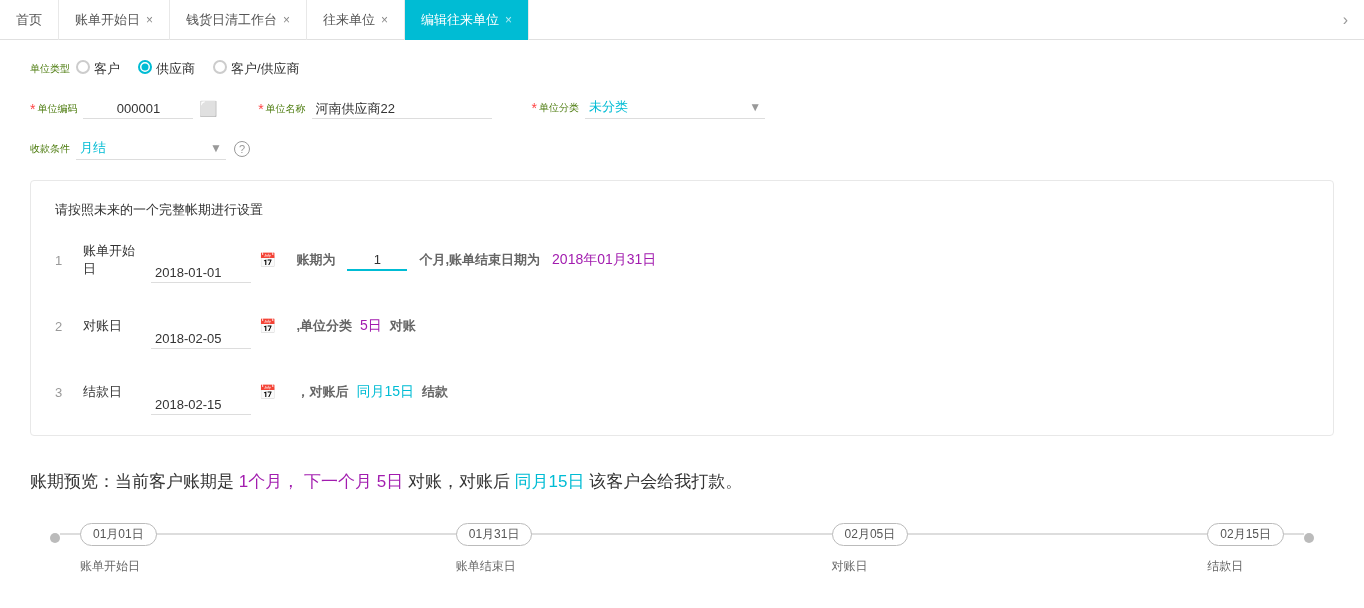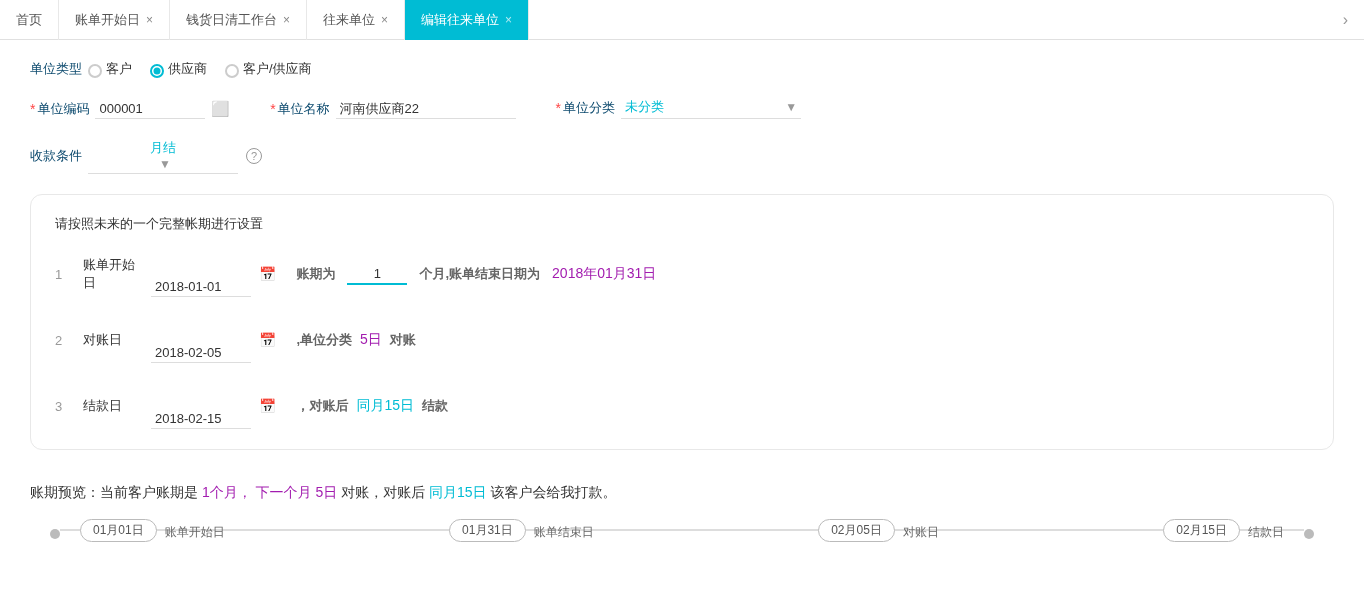--- a/index.html
+++ b/index.html
@@ -54,39 +54,39 @@
     }
 
     
     .form-row {
       display: flex;
       align-items: center;
       margin-bottom: 18px;
       gap: 0;
     }
     .form-label {
-      color: #0c4a6e;
-      font-size: 13px;
+      color: #4d7c0f;
+      font-size: 10px;
       white-space: nowrap;
       margin-right: 6px;
     }
     .required-star {
       color: #f44;
       margin-right: 2px;
     }
 
     
     .radio-group {
       display: flex;
       align-items: center;
       gap: 18px;
     }
     .radio-item {
       display: flex;
-      align-items: flex-end;
+      align-items: flex-start;
       gap: 4px;
       cursor: pointer;
       font-size: 13px;
     }
     .radio-circle {
       width: 14px;
       height: 14px;
       border-radius: 50%;
       border: 2px solid #ccc;
       display: inline-block;
@@ -161,21 +161,21 @@
       justify-content: center;
       font-size: 11px;
       color: #999;
       margin-left: 8px;
       cursor: pointer;
     }
 
     
     .period-box {
       border: 1px solid #e8e8e8;
-      border-radius: 12px;
+      border-radius: 4px;
       padding: 20px 24px;
       margin-bottom: 18px;
     }
     .period-title {
       font-size: 13px;
       color: #333;
       margin-bottom: 18px;
     }
     .period-row {
       display: flex;
@@ -226,43 +226,44 @@
       width: 60px;
       color: #333;
       text-align: center;
     }
 
     
     .preview-section {
       padding: 16px 0 0 0;
     }
     .preview-text {
-      font-size: 14px;
-      color: #333;
-      margin-bottom: 7px;
+      font-size: 17px;
+      color: #333;
+      margin-bottom: 20px;
     }
     .timeline-line {
       position: absolute;
       top: 20px;
       left: 30px;
       right: 30px;
       height: 2px;
       background: #ddd;
       z-index: 0;
     }
     .timeline-items {
       display: flex;
       width: 100%;
       justify-content: space-between;
       position: relative;
       z-index: 1;
     }
     .timeline-item {
       display: flex;
-      align-items: center;
+      flex-direction: column;
+      align-items: flex-start;
       gap: 8px;
     }
     .tl-badge {
       border: 1px solid #bbb;
       border-radius: 20px;
       padding: 2px 12px;
       font-size: 12px;
       color: #555;
       background: #fff;
       white-space: nowrap;
@@ -316,41 +317,41 @@
         <span class="radio-circle"></span>
         <span>客户/供应商</span>
       </label>
     </div>
   </div>
 
   <div class="form-row" style="margin-bottom:18px; align-items:flex-end;">
     <div class="field-group">
       <span class="required-star">*</span>
       <span class="form-label">单位编码</span>
-      <input class="field-input" type="text" style="width: 110px;" value="000001">
+      <input class="field-input" type="text" style="width: 110px; text-align: center;" value="000001">
       <span class="field-icon">⬜</span>
     </div>
     <div class="field-group" style="margin-right:40px;">
       <span class="required-star">*</span>
       <span class="form-label">单位名称</span>
       <input class="field-input" type="text" style="width: 180px;" value="河南供应商22">
     </div>
     <div class="field-group">
       <span class="required-star">*</span>
       <span class="form-label">单位分类</span>
       <div class="select-wrap" style="width:180px;">
         <span class="select-value">未分类</span>
         <span class="select-arrow">▼</span>
       </div>
     </div>
   </div>
 
   <div class="form-row" style="margin-bottom:20px; align-items:center;">
     <span class="form-label">收款条件</span>
-    <div class="select-wrap" style="width:150px;flex-direction:column;">
+    <div class="select-wrap" style="width:150px;">
       <span class="select-value">月结</span>
       <span class="select-arrow">▼</span>
     </div>
     <div class="help-icon">?</div>
   </div>
 
   <div class="period-box">
     <div class="period-title">请按照未来的一个完整帐期进行设置</div>
 
     <div class="period-row">

